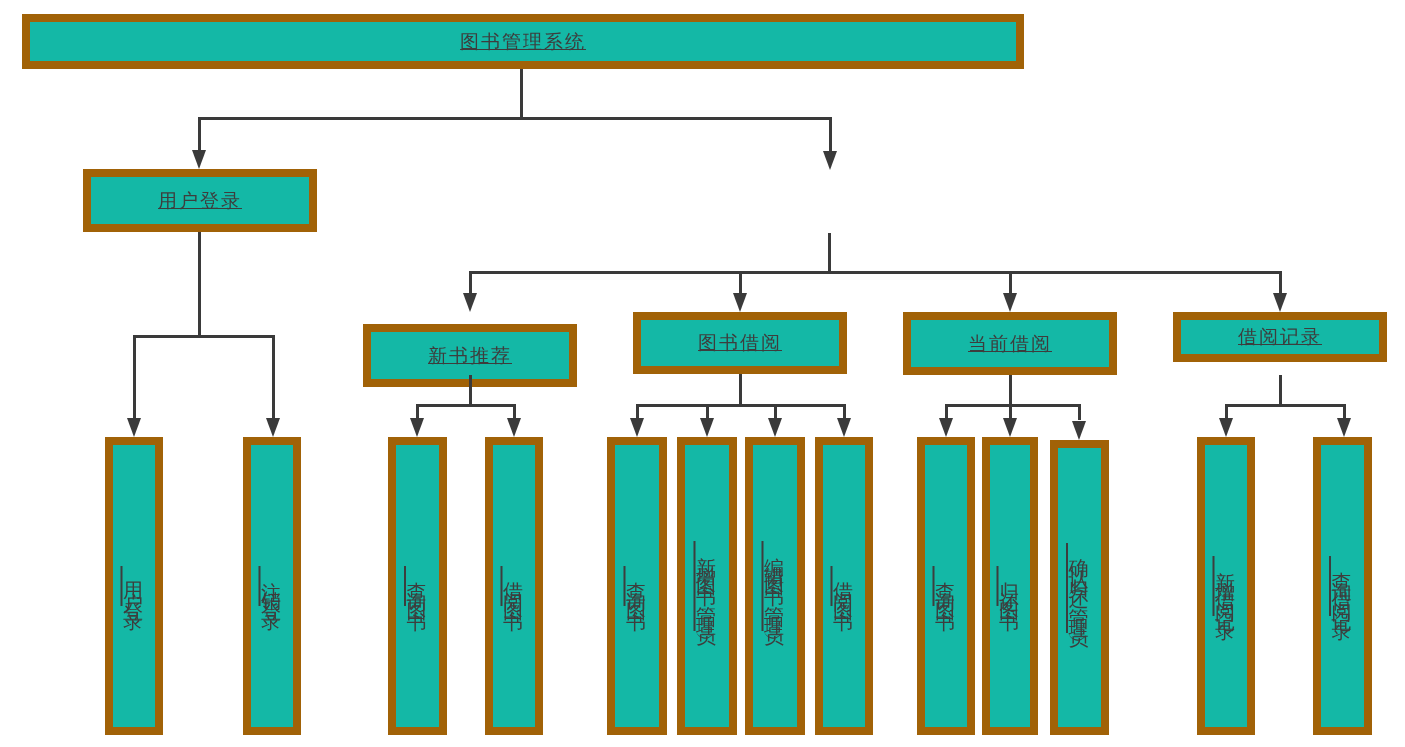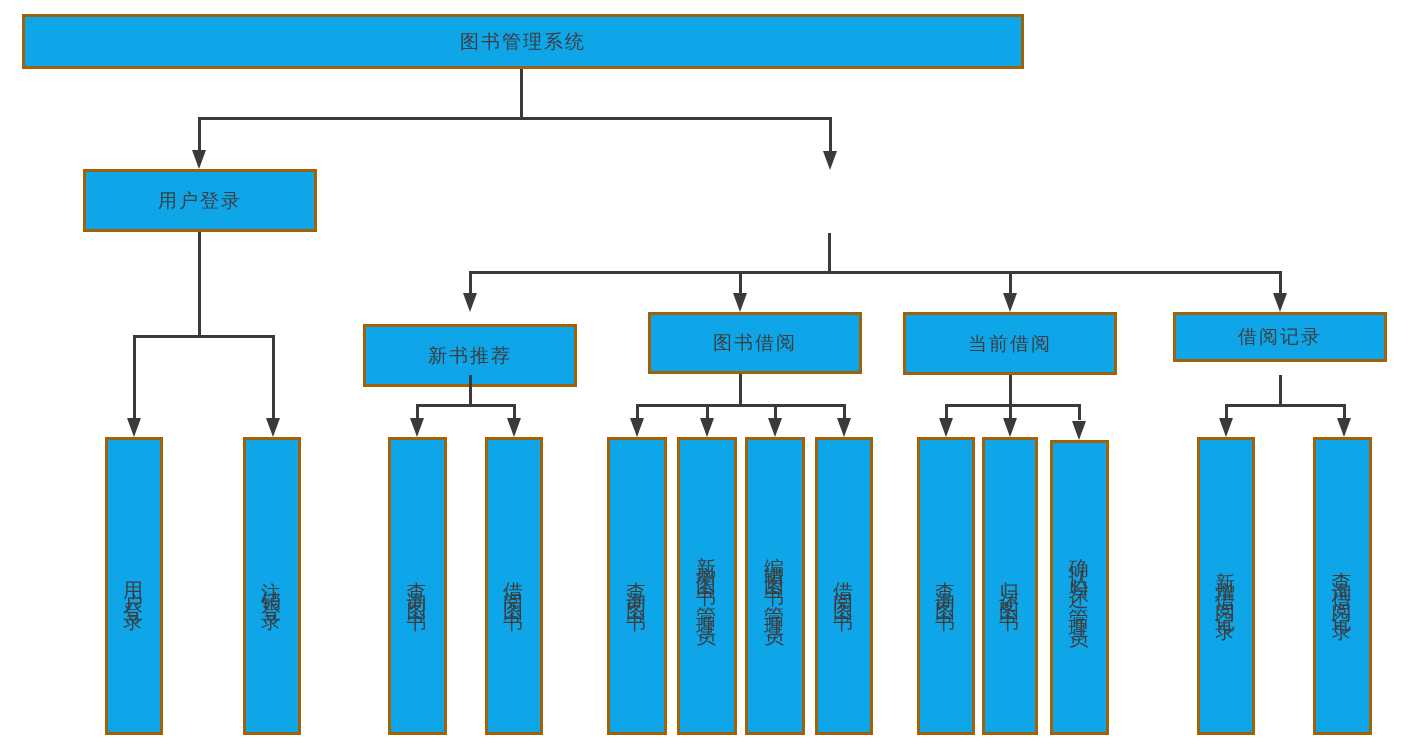--- a/index.html
+++ b/index.html
@@ -3,23 +3,23 @@
 <meta charset="utf-8">
 <style>
   html,body { margin:0; padding:0; background:#ffffff; }
   .canvas {
     position:relative; width:1405px; height:747px; background:#ffffff;
     font-family:"Liberation Sans","DejaVu Sans",sans-serif;
     overflow:hidden;
   }
   .box {
     position:absolute; box-sizing:border-box;
-    border:3px solid #a16207; background:#0ea5e9;
+    border:8px solid #a16207; background:#14b8a6;
     display:flex; align-items:center; justify-content:center;
-    color:#3d3d3d; font-size:19px; letter-spacing:2px; white-space:nowrap;
+    color:#3d3d3d; font-size:19px; letter-spacing:2px; white-space:nowrap;text-decoration:underline;
   }
   .vbox {
     writing-mode:vertical-rl;
     font-size:20px; letter-spacing:10px; white-space:normal;
   }
   .hl { position:absolute; height:3px; background:#3a3a3a; }
   .vl { position:absolute; width:3px; background:#3a3a3a; }
   .arr {
     position:absolute; width:0; height:0;
     border-left:7px solid transparent;
@@ -37,21 +37,21 @@
 
 <div class="canvas">
 
   <div class="box" style="left:22px; top:14px; width:1002px; height:55px;">图书管理系统</div>
 
   <div class="box" style="left:83px; top:169px; width:234px; height:63px;">用户登录</div>
 
 
   <div class="box" style="left:363px; top:324px; width:214px; height:63px;">新书推荐</div>
 
-  <div class="box" style="left:648px; top:312px; width:214px; height:62px;">图书借阅</div>
+  <div class="box" style="left:633px; top:312px; width:214px; height:62px;">图书借阅</div>
 
   <div class="box" style="left:903px; top:312px; width:214px; height:63px;">当前借阅</div>
 
   <div class="box" style="left:1173px; top:312px; width:214px; height:50px;">借阅记录</div>
 
   <div class="box vbox" style="left:105px; top:437px; width:58px; height:298px;">用户登录</div>
 
   <div class="box vbox" style="left:243px; top:437px; width:58px; height:298px;">注销登录</div>
 
   <div class="box vbox" style="left:388px; top:437px; width:59px; height:298px;">查询图书</div>

